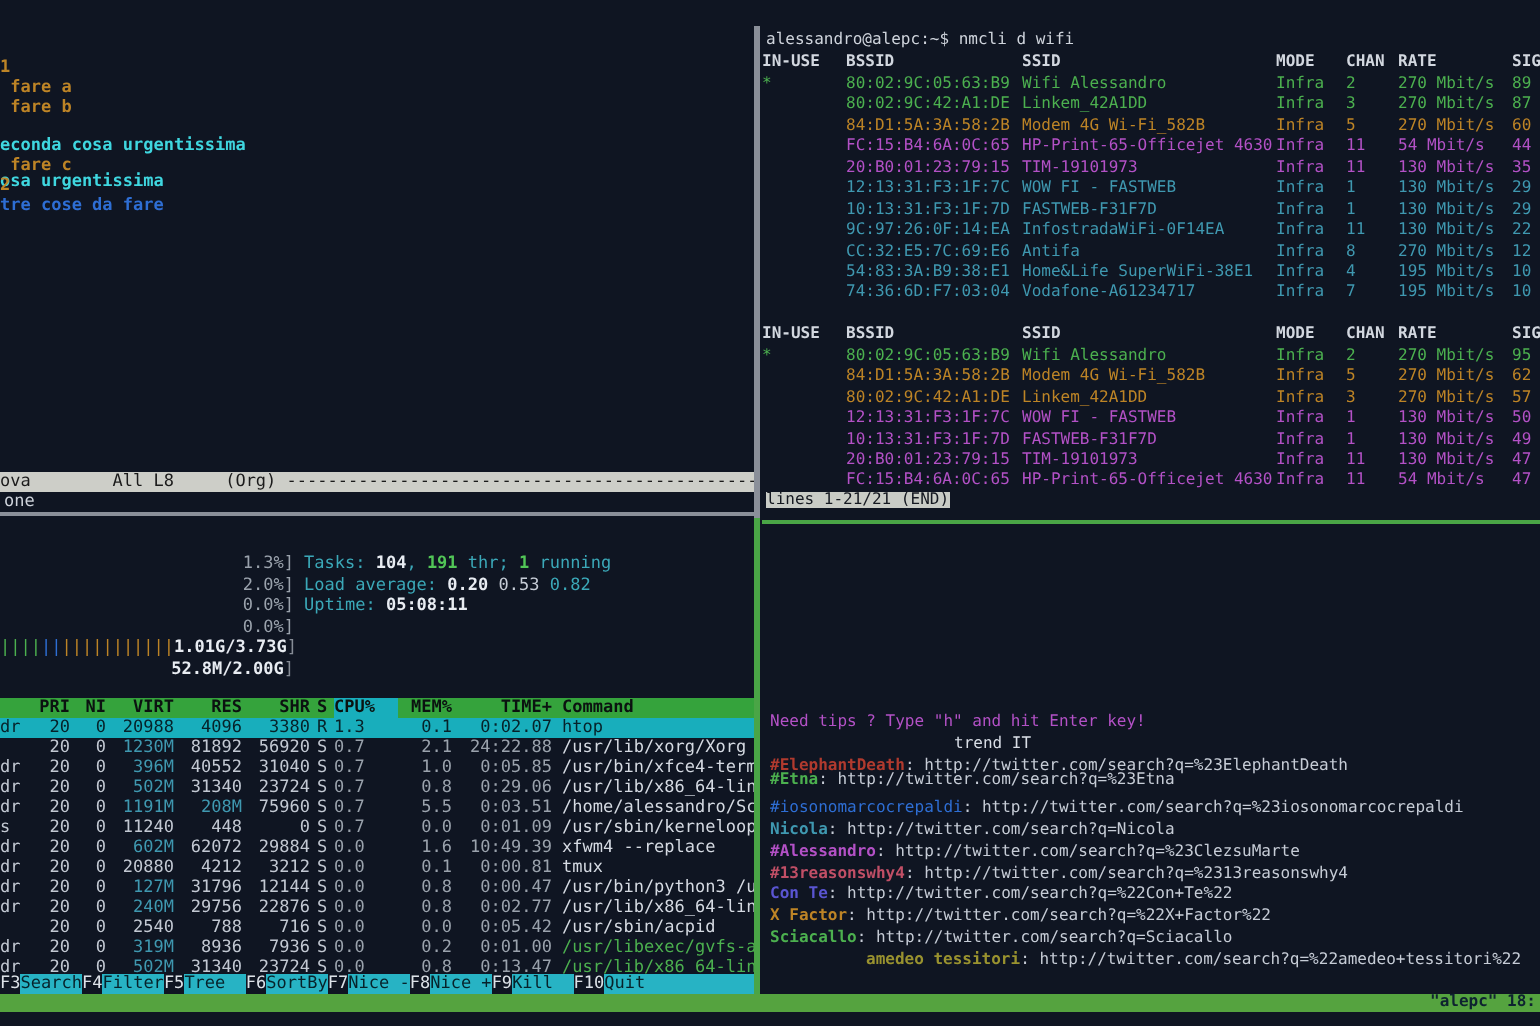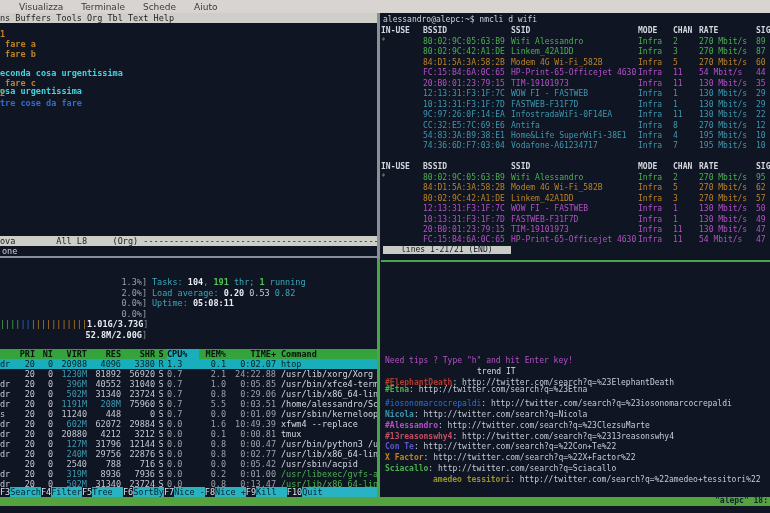--- a/index.html
+++ b/index.html
@@ -38,36 +38,29 @@
   
   #fbar{position:absolute;left:0;top:226px;width:377px;height:10px;background:#27b3c4;display:flex;
         font-size:8.5px;line-height:10px;white-space:pre;}
   .fk{background:#0f1522;color:#dde2e8;flex:none;}
   .fl{background:#27b3c4;color:#07222a;flex:none;text-align:right;}
   
   .trend{position:absolute;font-size:8px;white-space:pre;}
   
   #statusbar{left:0;top:497px;width:770px;height:8.5px;background:#55a33f;font-size:8px;line-height:8.5px;}
   #status-right{position:absolute;right:2px;top:0;color:#0e2330;font-weight:bold;white-space:pre;}
-  .pager{display:inline-block;background:#c9ccc6;color:#141820;padding:0 18px;}
+  .pager{display:inline-block;background:#c9ccc6;color:#141820;padding:0 0;}
 </style>
 </head>
 <body>
 
 <div id="screen">
 
-  <div id="menubar" class="abs">
-      <span style="margin-left: 10px;">Visualizza</span>
-      <span>Terminale</span>
-      <span>Schede</span>
-      <span>Aiuto</span>
-    </div>
 
   <div class="pane" id="emacs-pane" style="left:0;top:13px;width:377px;height:244px;">
-    <div id="emacs-menubar" class="abs">ns Buffers Tools Org Tbl Text Help</div>
     <div id="org-list">
         <div class="ln orgline" style="left: 0px; top: 17px; color: rgb(189, 132, 38);">1</div>
         <div class="ln orgline" style="left: 0px; top: 26.8px; color: rgb(189, 132, 38);"> fare a</div>
         <div class="ln orgline" style="left: 0px; top: 36.6px; color: rgb(189, 132, 38);"> fare b</div>
         <div class="ln orgline" style="left: 0px; top: 46.4px; color: rgb(63, 215, 224); margin-top: 28px;">osa urgentissima</div>
         <div class="ln orgline" style="left: 0px; top: 56.2px; color: rgb(63, 215, 224);">econda cosa urgentissima</div>
         <div class="ln orgline" style="left: 0px; top: 66px; color: rgb(189, 132, 38);"> fare c</div>
         <div class="ln orgline" style="left: 0px; top: 75.8px; color: rgb(189, 132, 38);">2</div>
         <div class="ln orgline" style="left: 0px; top: 85.6px; color: rgb(46, 110, 212);">tre cose da fare</div>
       </div>

